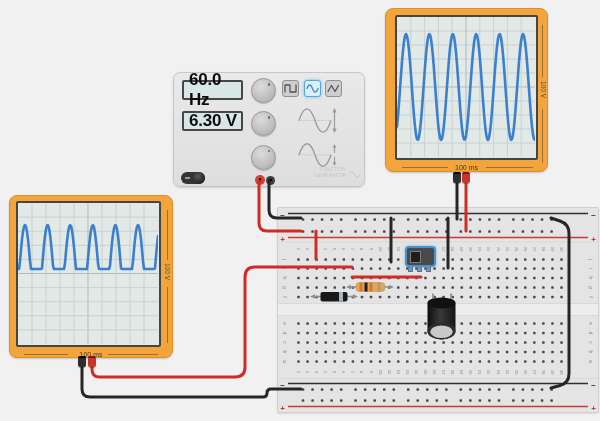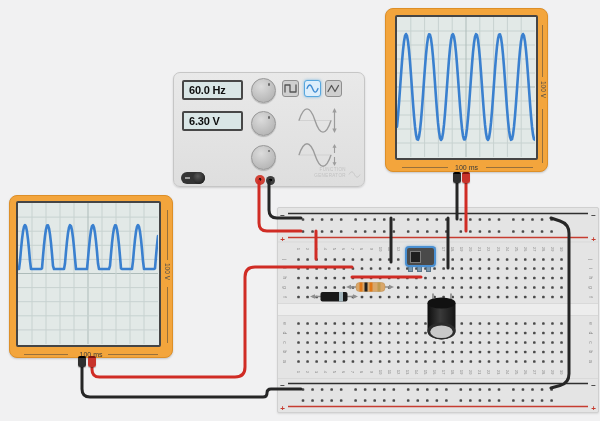--- a/index.html
+++ b/index.html
@@ -10,21 +10,21 @@
   .scope-screen{position:absolute;border:2.5px solid #454545;border-radius:2px;background:#e2e9e7;overflow:hidden;}
   .scope-time{position:absolute;left:0;right:0;text-align:center;font-size:7px;color:#3a3a3a;z-index:2;}
   .scope-volt{position:absolute;font-size:6.5px;color:#4a4a4a;text-align:center;transform:rotate(90deg);white-space:nowrap;}
   .tick-h{position:absolute;height:1px;background:rgba(60,60,60,.5);}
   .tick-v{position:absolute;width:1px;background:rgba(60,60,60,.5);}
   .plug{position:absolute;width:8px;height:11px;border-radius:2px;z-index:55;box-shadow:0 1px 1px rgba(0,0,0,.3);}
   .plug.pblack{background:linear-gradient(#000 20%,#2e2e2e 21%);}
   .plug.pred{background:linear-gradient(#7e150f 20%,#c8332b 21%);}
   
   .fgen{position:absolute;left:173px;top:72px;width:190px;height:113px;background:linear-gradient(#e9e9e9,#dedede);border:1px solid #c6c6c6;border-radius:7px;box-shadow:0 1px 2px rgba(0,0,0,.15);z-index:30;}
-  .fg-display{position:absolute;left:8px;width:61px;height:20px;background:#d9e6e6;border:2.5px solid #474747;border-radius:2px;box-sizing:border-box;display:flex;align-items:center;padding-left:5px;font-weight:700;font-size:11px;color:#0d0d0d;letter-spacing:-.2px;}
+  .fg-display{position:absolute;left:8px;width:61px;height:20px;background:#d9e6e6;border:2.5px solid #474747;border-radius:2px;box-sizing:border-box;display:flex;align-items:center;padding-left:5px;font-weight:700;font-size:17px;color:#0d0d0d;letter-spacing:-.2px;}
   .fg-knob{position:absolute;width:23px;height:23px;border-radius:50%;background:radial-gradient(circle at 40% 32%,#dcdcdc,#bcbcbc 65%,#a9a9a9);border:1px solid #979797;box-shadow:0 1px 1px rgba(0,0,0,.2);}
   .fg-knob::after{content:"";position:absolute;width:2.5px;height:2.5px;border-radius:50%;background:#6b6b6b;top:4px;right:4.5px;}
   .wave-btn{position:absolute;top:7px;width:17px;height:17px;border-radius:3px;background:#cfcfcf;border:1.5px solid #8f8f8f;box-sizing:border-box;display:flex;align-items:center;justify-content:center;}
   .wave-btn.sel{background:#ddeefb;border:1.5px solid #58a7de;box-shadow:0 0 3px rgba(88,167,222,.8);}
   .power{position:absolute;left:7px;top:99px;width:24px;height:12px;border-radius:6px;background:#343434;}
   .power::before{content:"";position:absolute;left:4px;top:5px;width:5px;height:2px;background:#9a9a9a;}
   .power::after{content:"";position:absolute;right:0px;top:0px;width:12px;height:12px;border-radius:50%;background:radial-gradient(circle at 40% 35%,#585858,#101010);}
   .term{position:absolute;border-radius:50%;z-index:55;}
   .term.tred{left:81px;top:102px;width:10px;height:10px;background:radial-gradient(circle at 50% 45%,#33100d 0 16%,#d24236 22% 58%,#8c1f16 100%);}
   .term.tblack{left:92px;top:102.5px;width:9px;height:9px;background:radial-gradient(circle at 50% 45%,#000 0 18%,#3e3e3e 24% 60%,#151515 100%);}

